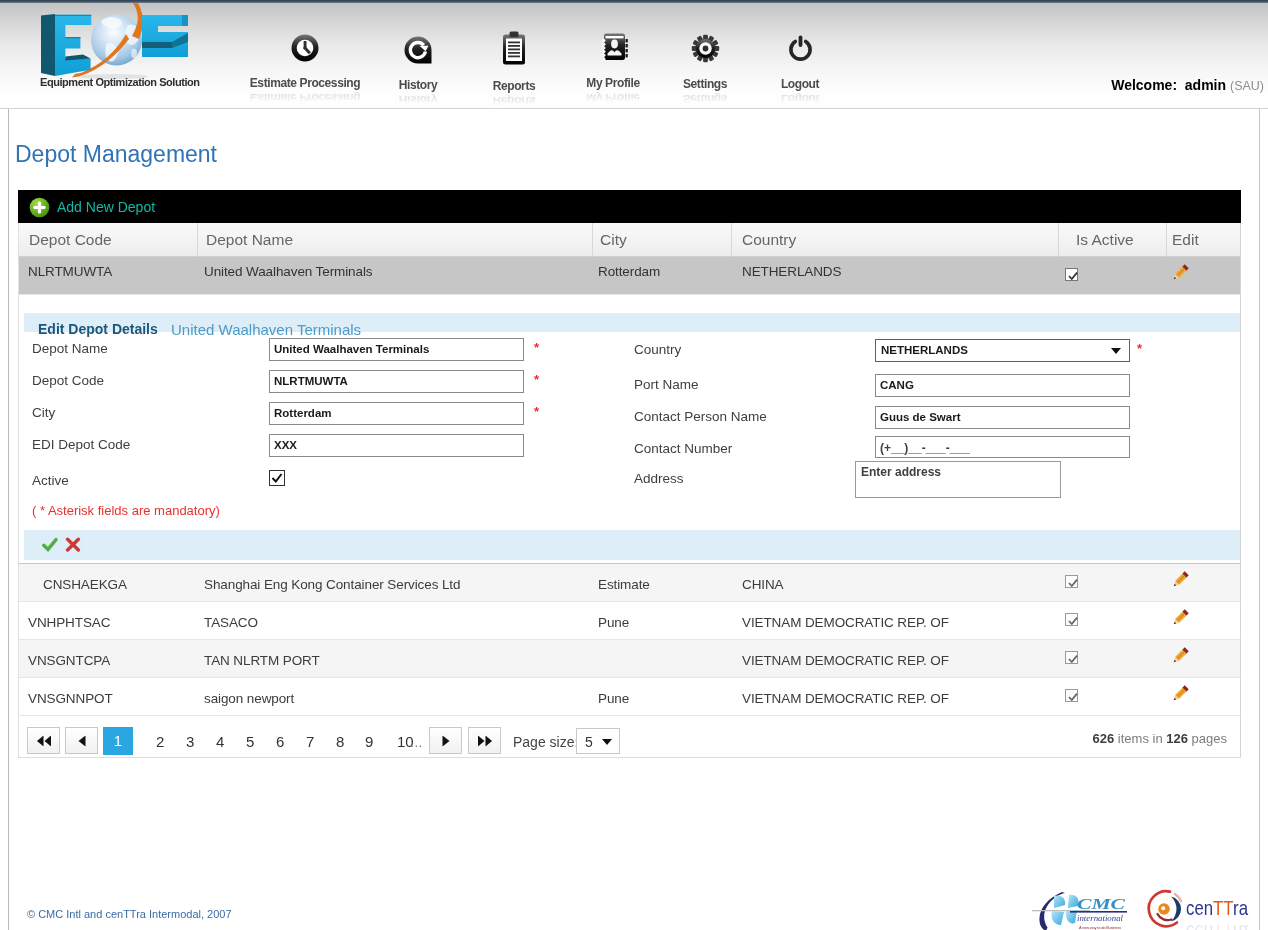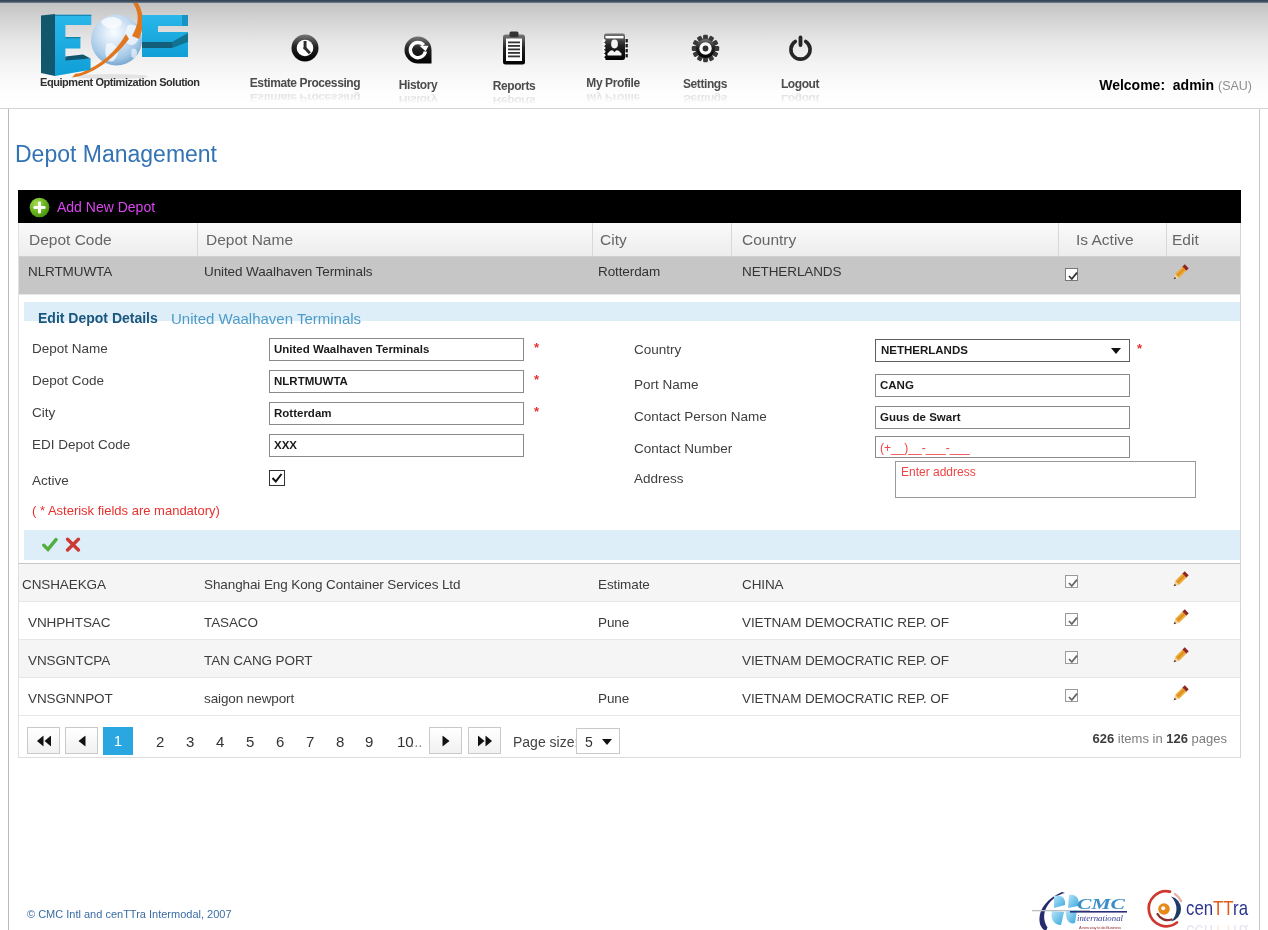--- a/index.html
+++ b/index.html
@@ -4,54 +4,54 @@
 <style>
 * { margin:0; padding:0; box-sizing:border-box; }
 html,body { width:1268px; height:930px; background:#fff; font-family:"Liberation Sans", sans-serif; position:relative; overflow:hidden; }
 
 #topbar { position:absolute; top:0; left:0; width:1268px; height:3px; background:linear-gradient(180deg,#31404f 0%,#455768 60%,#7a8798 100%); }
 #header { position:absolute; top:3px; left:0; width:1268px; height:106px; background:linear-gradient(180deg,#c3c3c3 0%,#d6d6d6 18%,#e9e9e9 40%,#f5f5f5 62%,#fdfdfd 85%,#ffffff 100%); border-bottom:1px solid #d4d4d4; }
 #brand { position:absolute; left:40px; top:73px; font-size:11px; font-weight:bold; letter-spacing:-0.45px; color:#2f2f2f; }
 .mi { position:absolute; top:0; width:150px; text-align:center; }
 .mi .lbl { margin-top:10px; font-size:12px; font-weight:bold; letter-spacing:-0.4px; color:#4c4c4c; }
 .mi .ref { font-size:12px; font-weight:bold; letter-spacing:-0.4px; color:#8d8d8d; transform:scaleY(-0.85); opacity:0.28; -webkit-mask-image:linear-gradient(0deg,rgba(0,0,0,0.85) 40%,transparent 95%); mask-image:linear-gradient(0deg,rgba(0,0,0,0.85) 40%,transparent 95%); }
-#welcome { position:absolute; top:74px; right:16px; font-size:14px; color:#000;text-align:right; }
+#welcome { position:absolute; top:74px; right:4px; font-size:14px; color:#000;text-align:right; }
 #welcome b { font-weight:bold; }
 #welcome .sau { color:#8e8e8e; font-weight:normal; font-size:12.5px; }
 #vline-l { position:absolute; left:8px; top:109px; width:1px; height:821px; background:#b9b9b9; }
 #vline-r { position:absolute; left:1259px; top:109px; width:1px; height:821px; background:#c6c6c6; }
 
 #title { position:absolute; left:15px; top:141px; font-size:23px; color:#3173b4; }
 
 #grid { position:absolute; left:18px; top:190px; width:1223px; }
 #cmdbar { position:absolute; left:0; top:0; width:1223px; height:33px; background:#000; }
-#cmdbar .txt { position:absolute; left:39px; top:9px; font-size:14px; color:#d946ef; }
+#cmdbar .txt { position:absolute; left:39px; top:9px; font-size:14px; color:#14b8a6; }
 #cmdbar svg { position:absolute; left:11px; top:7px; }
 #ghead { position:absolute; left:0; top:33px; width:1223px; height:34px; background:linear-gradient(180deg,#fafafa,#ededed); border-bottom:1px solid #cfcfcf; border-left:1px solid #e0e0e0; border-right:1px solid #d5d5d5; }
 #ghead .hc { position:absolute; top:8px; font-size:15.5px; color:#666; }
 .vsep { position:absolute; top:0; width:1px; height:34px; background:#d8d8d8; }
 .grow { position:absolute; left:0; width:1223px; height:38px; border-left:1px solid #e0e0e0; border-right:1px solid #d5d5d5; border-bottom:1px solid #e6e6e6; font-size:13.5px; color:#3c3c3c; letter-spacing:-0.1px; }
 .grow .c { position:absolute; top:13px; }
 .grow.sel { background:#c6c6c6; color:#333; }
 .grow.sel .c { top:7px; }
 .grow.alt { background:#f5f5f5; }
 .cb { position:absolute; width:13px; height:13px; border:1px solid #9a9a9a; background:#fcfcfc; top:11px; left:1046px; }
 .cb svg { position:absolute; left:0.5px; top:0.5px; }
 .pencil { position:absolute; left:1151px; top:6px; }
 
 #editrow { position:absolute; left:0; top:105px; width:1223px; height:269px; background:#fff; border-left:1px solid #e0e0e0; border-right:1px solid #d5d5d5; border-bottom:1px solid #c6c6c6; }
 .bluebar { position:absolute; left:5px; width:1216px; background:#ddeef9; }
-#bb1 { top:7px; height:19px; font-size:14px; }
+#bb1 { top:18px; height:19px; font-size:14px; }
 #bb1 .t1 { position:absolute; left:14px; top:8px; font-weight:bold; color:#1b567c; font-size:14px; }
 #bb1 .t2 { position:absolute; left:147px; top:8px; color:#4d9bc6; font-size:15px; }
 #bb2 { top:235px; height:30px; }
 #bb2 svg { position:absolute; top:7px; }
 .flabel { position:absolute; font-size:13.5px; color:#3f3f3f; }
 .finput { position:absolute; width:255px; height:23px; border:1px solid #8a8a8a; background:#fff; font-size:11.5px; font-weight:bold; color:#1a1a1a; padding:4px 0 0 4px; }
-.fph { font-weight:normal; color:#ef4444; font-size:12px; }
+.fph { font-weight:bold; color:#404040; font-size:12px; }
 .ast { position:absolute; color:#e8312e; font-size:13px; font-weight:bold; }
 #note { position:absolute; left:13px; top:208px; font-size:13px; color:#e8312e; }
 
 #pager { position:absolute; left:0; top:526px; width:1223px; height:42px; background:#fff; border-left:1px solid #e0e0e0; border-right:1px solid #d5d5d5; border-bottom:1px solid #ddd; }
 .pbtn { position:absolute; top:11px; width:33px; height:27px; border:1px solid #c9c9c9; background:linear-gradient(180deg,#fff,#f1f1f1); }
 .pbtn svg { position:absolute; left:50%; top:50%; transform:translate(-50%,-50%); }
 #ptile { position:absolute; left:84px; top:11px; width:30px; height:28px; background:#2aa7e0; color:#fff; font-size:15px; text-align:center; line-height:28px; }
 .pnum { position:absolute; top:17px; font-size:15px; color:#333; }
 #psize { position:absolute; left:494px; top:18px; font-size:14px; color:#444; }
 #psel { position:absolute; left:557px; top:12px; width:44px; height:26px; border:1px solid #c9c9c9; background:#fff; }
@@ -272,35 +272,35 @@
       <span style="position:absolute;right:8px;top:8px;width:0;height:0;border-left:5.5px solid transparent;border-right:5.5px solid transparent;border-top:6.5px solid #111"></span>
     </div>
     <div class="ast" style="left:1118px;top:46px">*</div>
     <div class="flabel" style="left:615px;top:82px">Port Name</div>
     <div class="finput" style="left:856px;top:79px">CANG</div>
     <div class="flabel" style="left:615px;top:114px">Contact Person Name</div>
     <div class="finput" style="left:856px;top:111px">Guus de Swart</div>
     <div class="flabel" style="left:615px;top:146px">Contact Number</div>
     <div class="finput" style="left:856px;top:141px;height:22px"><span class="fph">(+__)__-___-___</span></div>
     <div class="flabel" style="left:615px;top:176px">Address</div>
-    <div style="position:absolute;left:876px;top:166px;width:301px;height:37px;border:1px solid #999;background:#fff">
+    <div style="position:absolute;left:836px;top:166px;width:206px;height:37px;border:1px solid #999;background:#fff">
       <span class="fph" style="position:absolute;left:5px;top:3px">Enter address</span>
     </div>
     <div id="note">( * Asterisk fields are mandatory)</div>
     <div class="bluebar" id="bb2">
       <svg style="left:18px" width="16" height="15" viewBox="0 0 16 15">
           <path d="M1.8 8.2 L6 12.4 L14 2.6" stroke="#51ae3f" stroke-width="3.4" fill="none" stroke-linecap="round"></path>
         </svg>
       <svg style="left:41px" width="16" height="15" viewBox="0 0 16 15">
           <path d="M2.6 2.2 L13.4 13 M13.4 2.2 L2.6 13" stroke="#cc3a35" stroke-width="3.4" fill="none" stroke-linecap="round"></path>
         </svg>
     </div>
   </div>
   <div class="grow alt" style="top:374px">
-    <div class="c" style="left:3px">CNSHAEKGA</div>
+    <div class="c" style="left:24px">CNSHAEKGA</div>
     <div class="c" style="left:185px">Shanghai Eng Kong Container Services Ltd</div>
     <div class="c" style="left:579px">Estimate</div>
     <div class="c" style="left:723px">CHINA</div>
     <div class="cb">
         <svg width="12" height="12">
           <path d="M2 6 L4.8 9 L10 2.6" stroke="#666" stroke-width="1.8" fill="none"></path>
         </svg>
       </div>
     <svg class="pencil" width="20" height="20" viewBox="0 0 20 20">
         <g transform="rotate(45 10 10)">
@@ -327,21 +327,21 @@
           <rect x="7.2" y="0.5" width="5.6" height="3.4" fill="#8f2420"></rect>
           <rect x="7.2" y="3.9" width="5.6" height="10.3" fill="#efa937"></rect>
           <rect x="9.1" y="3.9" width="1.8" height="10.3" fill="#d98f1f"></rect>
           <polygon points="7.2,14.2 12.8,14.2 10,19" fill="#f3cf9a"></polygon>
           <polygon points="9.1,16.4 10.9,16.4 10,19" fill="#1a1a1a"></polygon>
         </g>
       </svg>
   </div>
   <div class="grow alt" style="top:450px">
     <div class="c" style="left:9px">VNSGNTCPA</div>
-    <div class="c" style="left:185px">TAN CANG PORT</div>
+    <div class="c" style="left:185px">TAN NLRTM PORT</div>
     <div class="c" style="left:723px">VIETNAM DEMOCRATIC REP. OF</div>
     <div class="cb">
         <svg width="12" height="12">
           <path d="M2 6 L4.8 9 L10 2.6" stroke="#666" stroke-width="1.8" fill="none"></path>
         </svg>
       </div>
     <svg class="pencil" width="20" height="20" viewBox="0 0 20 20">
         <g transform="rotate(45 10 10)">
           <rect x="7.2" y="0.5" width="5.6" height="3.4" fill="#8f2420"></rect>
           <rect x="7.2" y="3.9" width="5.6" height="10.3" fill="#efa937"></rect>

